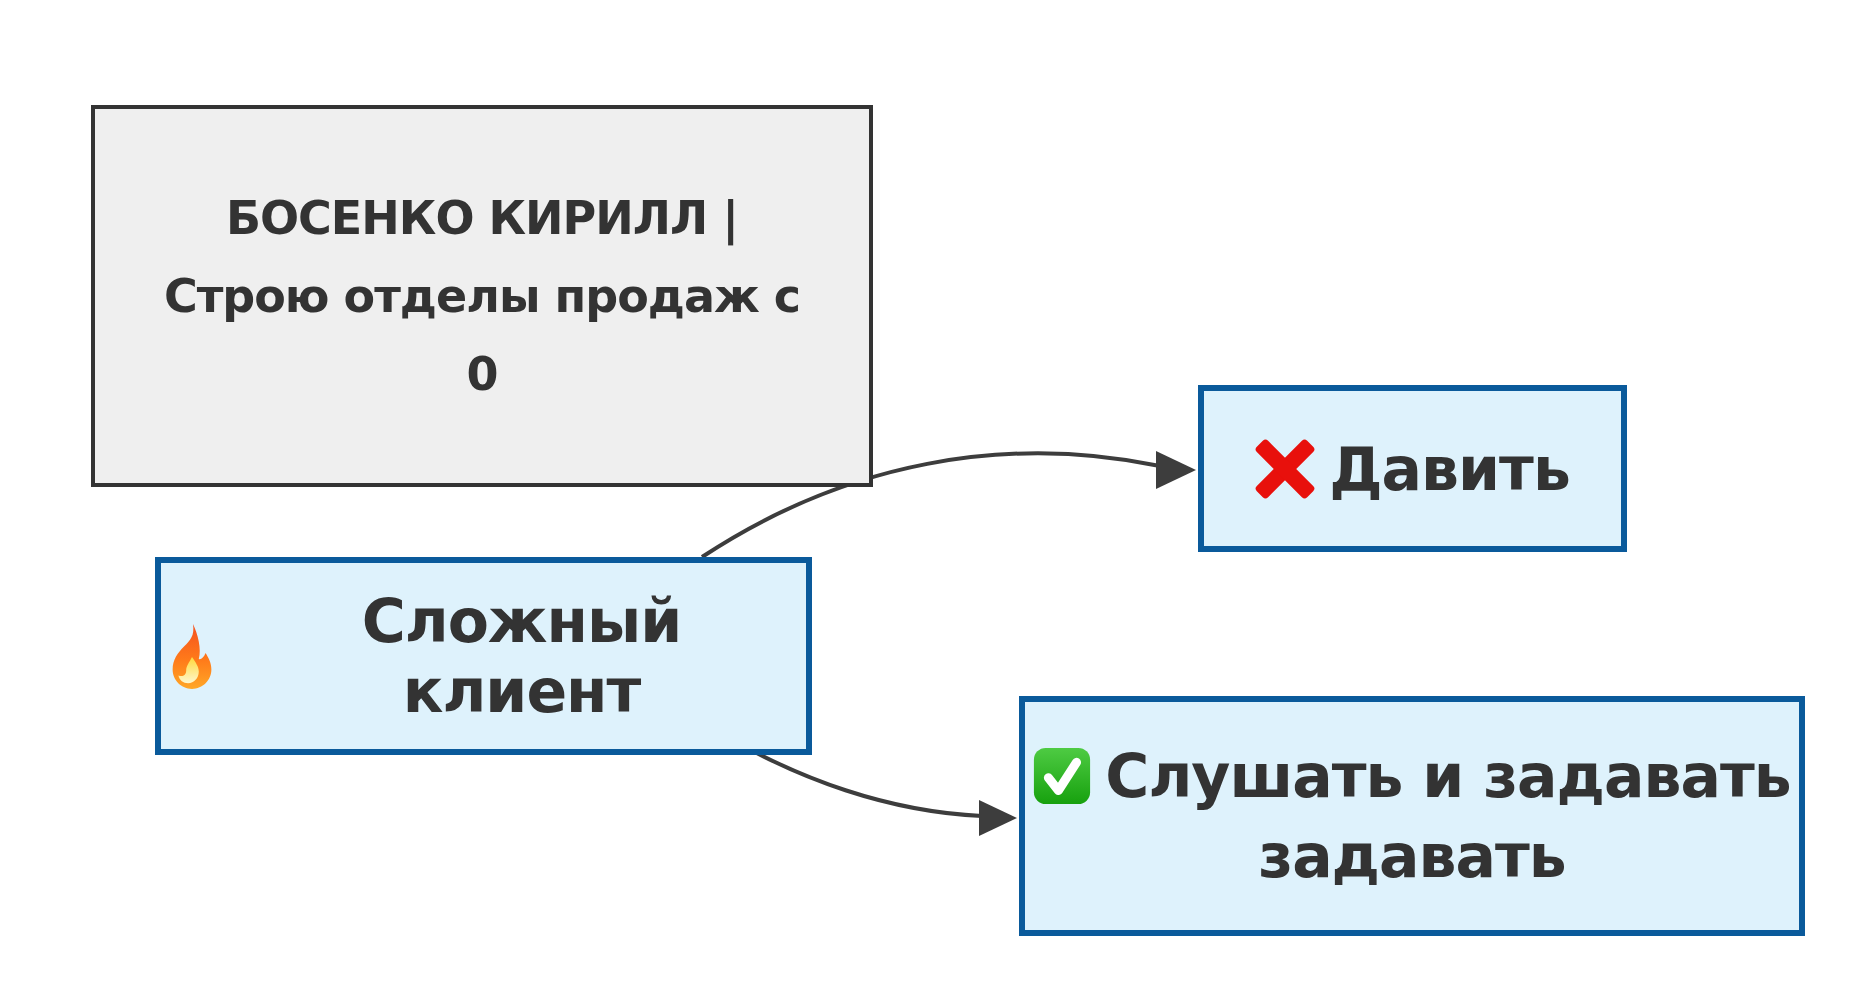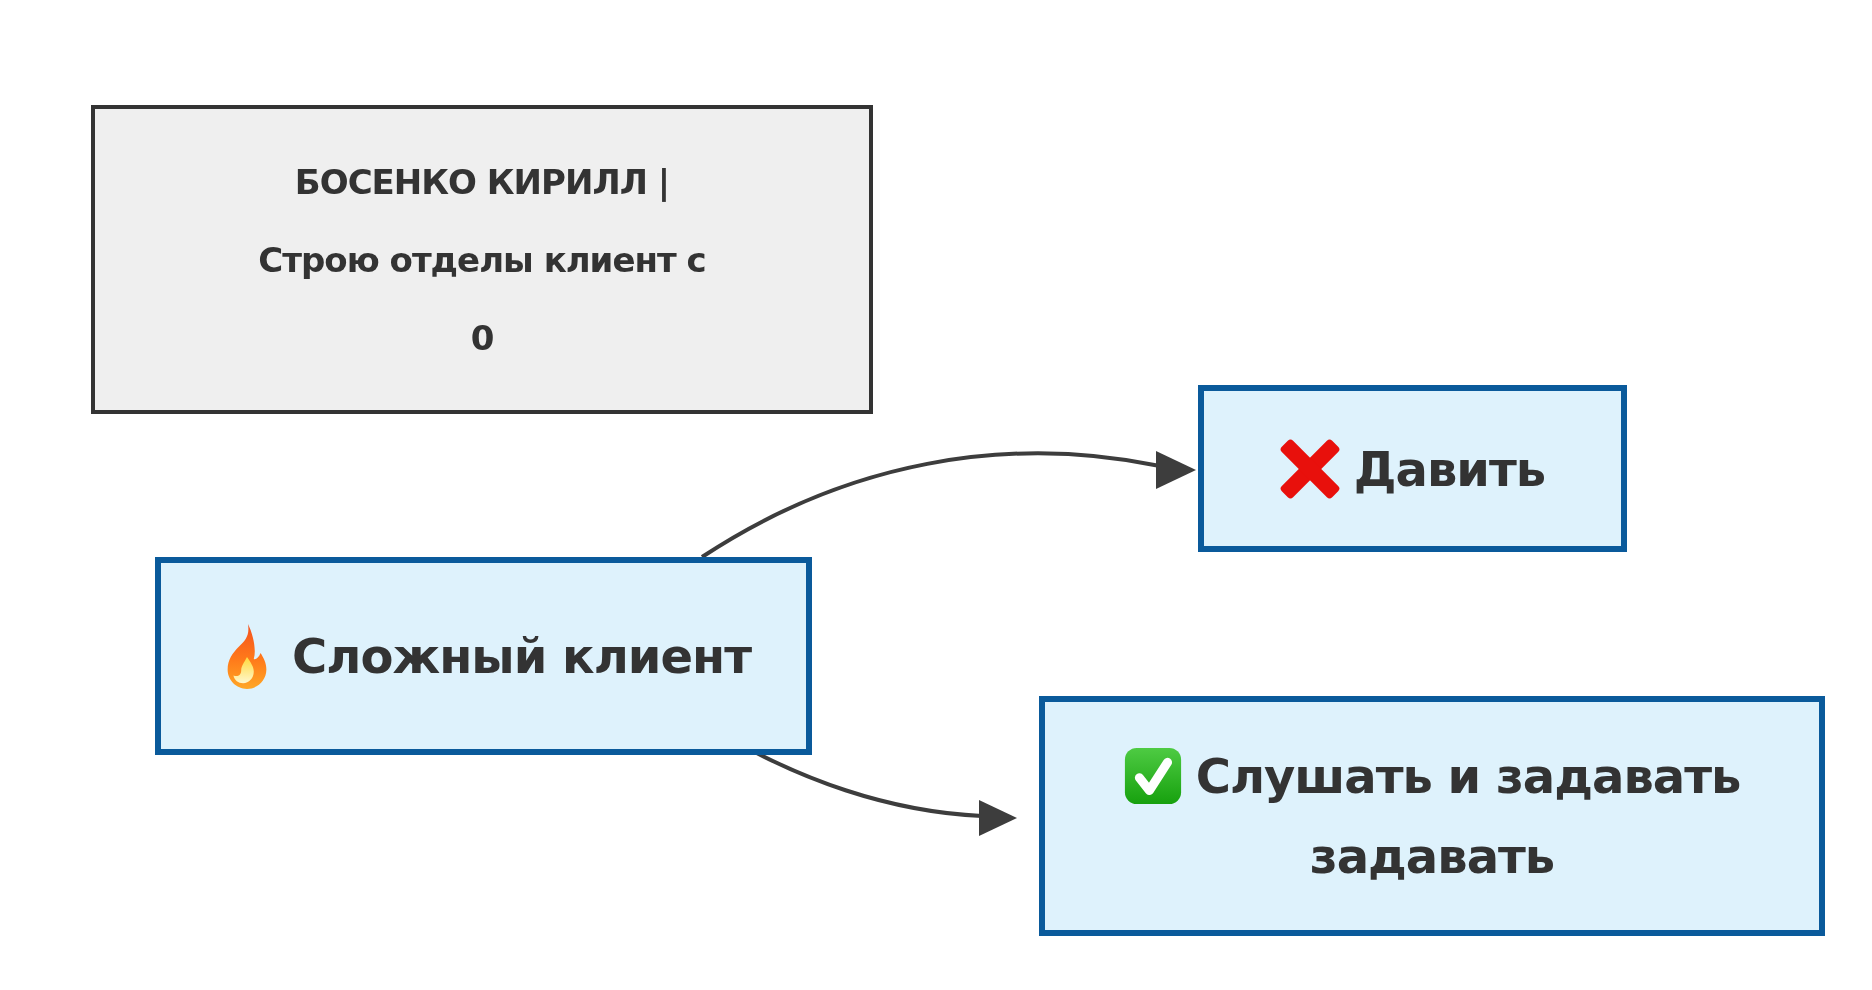--- a/index.html
+++ b/index.html
@@ -25,51 +25,51 @@
     display:flex;
     flex-direction:column;
     align-items:center;
     justify-content:center;
     color:var(--text);
     font-weight:bold;
     letter-spacing:-1px;
     text-align:center;
   }
   .author-box{
-    left:91px;top:105px;width:782px;height:309px;
+    left:91px;top:105px;width:782px;height:382px;
     background:var(--author-fill);
     border:4px solid var(--author-border);
-    font-size:34px;line-height:78px;
+    font-size:46px;line-height:78px;
   }
   .node{
     background:var(--node-fill);
     border:6px solid var(--node-border);
-    font-size:48px;
+    font-size:60px;
   }
   .node-client{left:155px;top:557px;width:657px;height:198px;}
   .node-push{left:1198px;top:385px;width:429px;height:167px;}
-  .node-listen{left:1019px;top:696px;width:786px;height:240px;line-height:80px;margin-left:20px;}
+  .node-listen{left:1019px;top:696px;width:786px;height:240px;line-height:80px;}
   .label-row{display:flex;align-items:center;justify-content:center;gap:14px;}
   .emoji{flex:0 0 auto;display:block;}
 </style>
 </head>
 <body>
 
 <div class="canvas">
 
   <svg class="edges-layer" width="1872" height="990" viewBox="0 0 1872 990" xmlns="http://www.w3.org/2000/svg">
     <path d="M 702 557 C 846 462 1006 434 1160 466" fill="none" stroke="#3d3d3d" stroke-width="4"></path>
     <polygon points="1196,470 1156,451 1156,489" fill="#3d3d3d"></polygon>
     <path d="M 706 724 C 798 782 894 812 982 816" fill="none" stroke="#3d3d3d" stroke-width="4"></path>
     <polygon points="1017,818 979,800 979,836" fill="#3d3d3d"></polygon>
   </svg>
 
   <div class="box author-box">
     <div>БОСЕНКО КИРИЛЛ |</div>
-    <div>Строю отделы клиент с</div>
+    <div>Строю отделы продаж с</div>
     <div>0</div>
   </div>
 
   <div class="box node node-client">
     <div class="label-row">
       <svg class="emoji" width="62" height="68" viewBox="0 0 64 70">
         <defs>
           <linearGradient id="fg" x1="0" y1="0" x2="0" y2="1">
             <stop offset="0" stop-color="#f4511e"></stop>
             <stop offset="0.55" stop-color="#ff7a1a"></stop>

